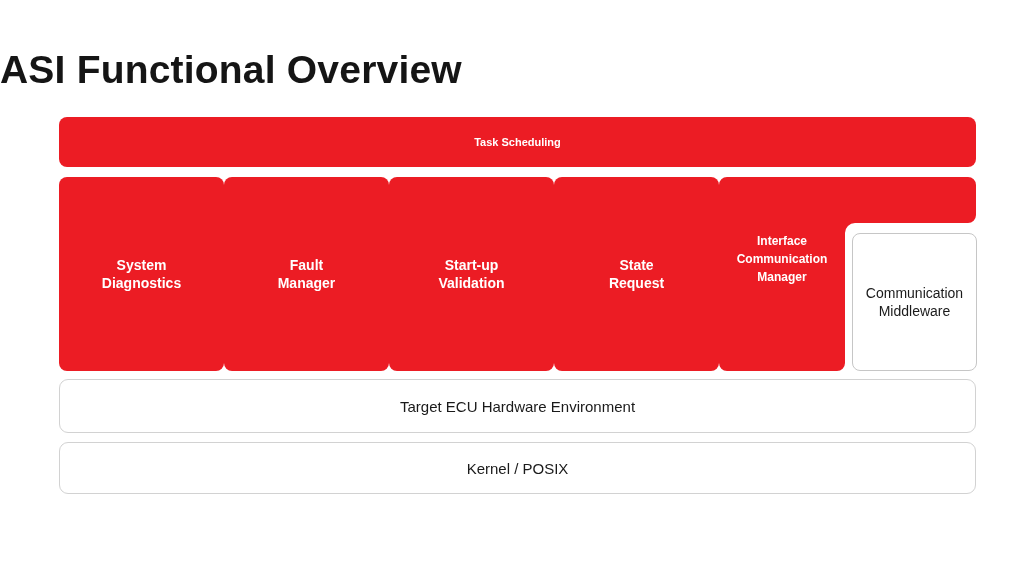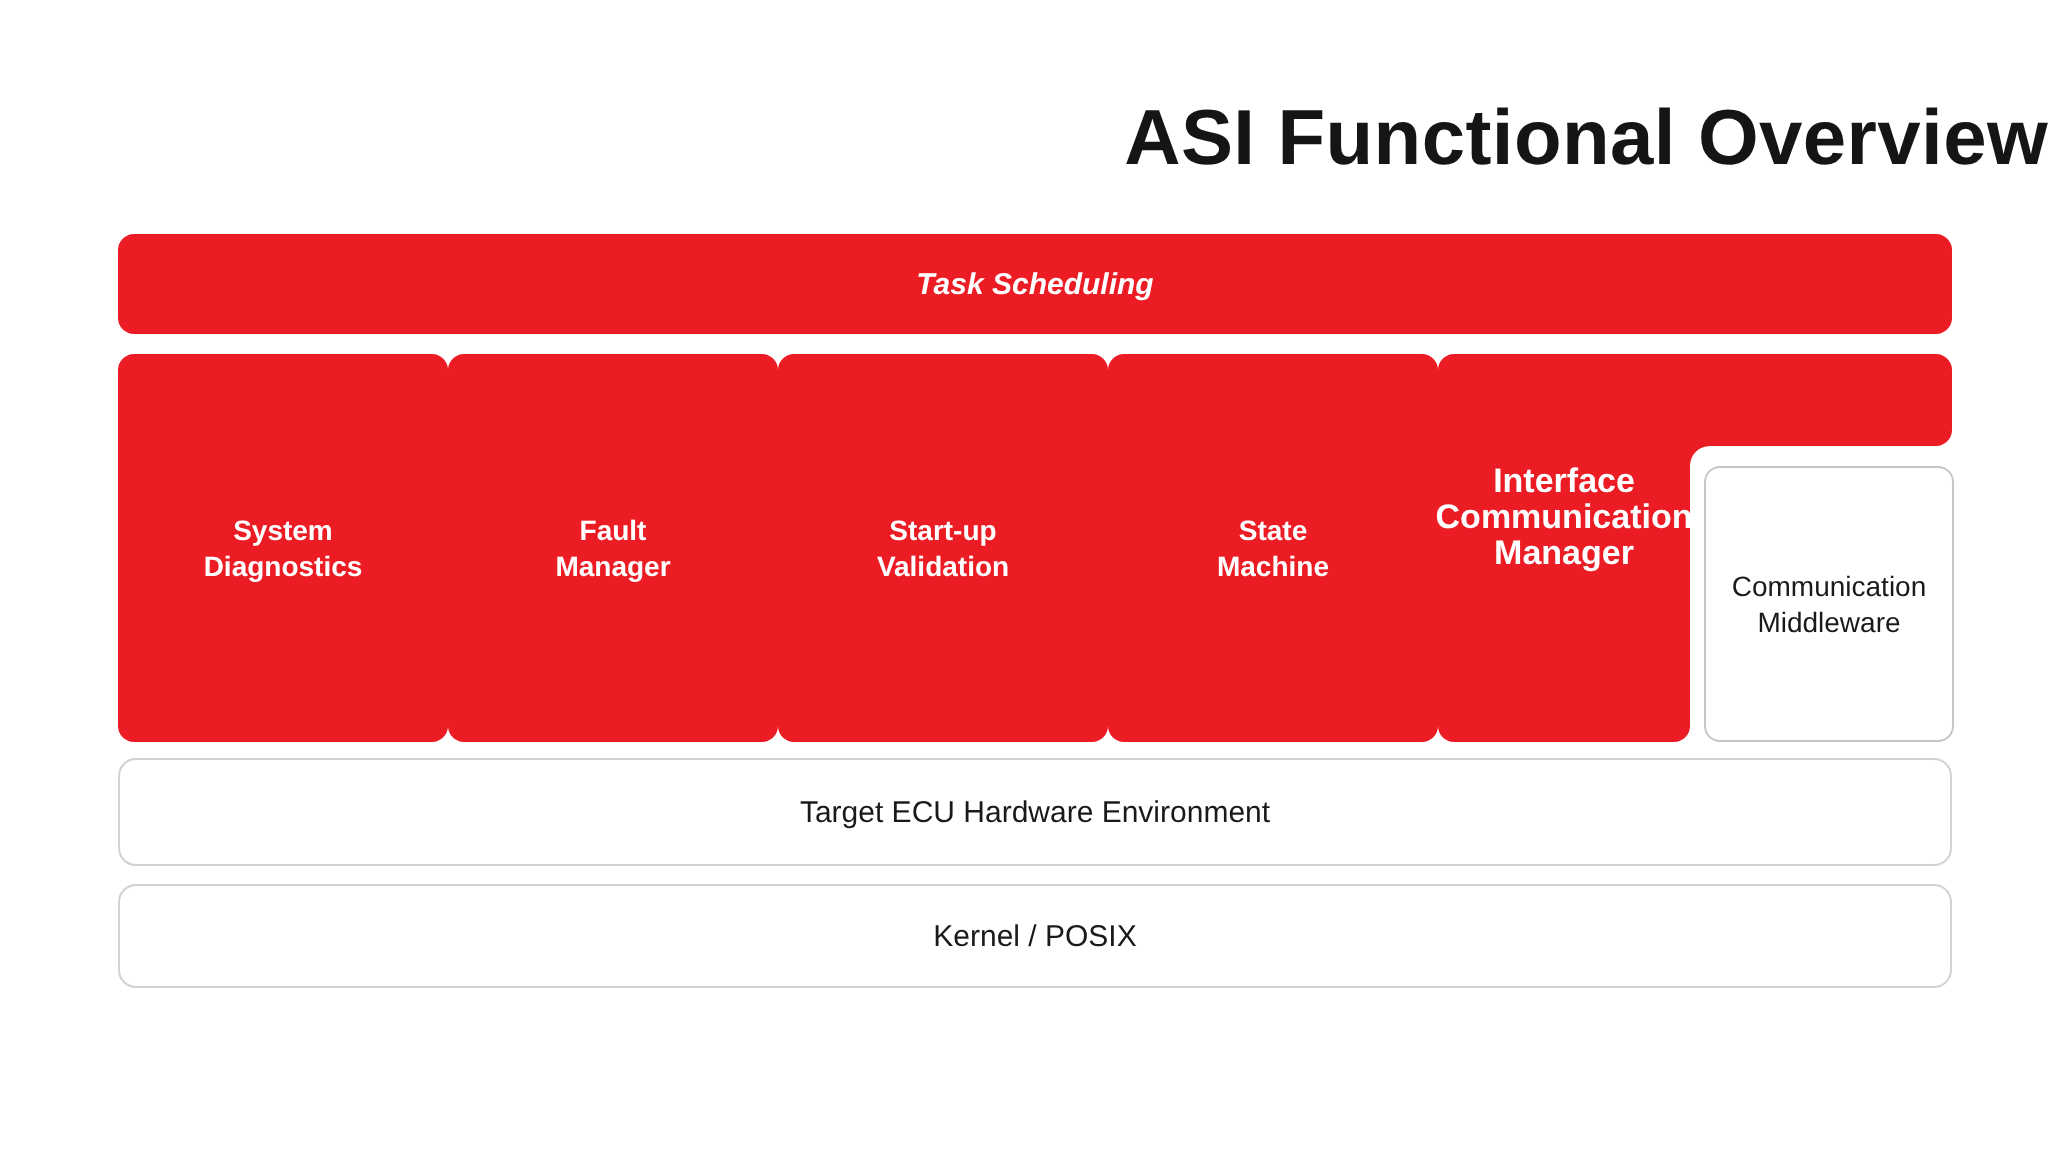--- a/index.html
+++ b/index.html
@@ -10,21 +10,21 @@
     background: #ffffff;
     overflow: hidden;
     font-family: "Liberation Sans", sans-serif;
   }
   .title {
     position: absolute;
     top: 48px;
     left: 0;
     width: 100%;
     margin: 0;
-    text-align: right;
+    text-align: left;
     font-size: 39px;
     font-weight: bold;
     letter-spacing: 0.2px;
     color: #151515;
   }
   .stack {
     position: absolute;
     left: 59px;
     top: 117px;
     width: 917px;
@@ -32,23 +32,22 @@
   .red-box {
     background: #ec1c24;
     border-radius: 8px;
     display: flex;
     align-items: center;
     justify-content: center;
     color: #ffffff;
   }
   .taskbar {
     height: 50px;
-    font-size: 15px;
+    font-size: 11px;
     font-weight: bold;
-    font-style: italic;
   }
   .row {
     margin-top: 10px;
     height: 194px;
     display: flex;
     gap: 0;
   }
   .module {
     flex: 1 1 0;
     font-size: 14px;
@@ -67,21 +66,21 @@
     position: absolute;
     left: 0;
     top: 0;
     width: 126px;
     height: 164px;
     display: flex;
     align-items: center;
     justify-content: center;
     text-align: center;
     color: #ffffff;
-    font-size: 17px;
+    font-size: 12px;
     font-weight: bold;
     line-height: 18px;
   }
   .mw-box {
     position: absolute;
     left: 133px;
     top: 56px;
     width: 125px;
     height: 138px;
     box-sizing: border-box;
@@ -135,21 +134,21 @@
 Manager</span>
       </div>
 
       <div class="red-box module">
         <span class="box-label">Start-up
 Validation</span>
       </div>
 
       <div class="red-box module">
         <span class="box-label">State
-Machine</span>
+Request</span>
       </div>
 
 
       <div class="l-wrap">
         <svg class="l-shape" width="257" height="194" viewBox="0 0 257 194">
           <path d="M 8,0 H 249 A 8,8 0 0 1 257,8 V 38 A 8,8 0 0 1 249,46 H 136 A 10,10 0 0 0 126,56 V 186 A 8,8 0 0 1 118,194 H 8 A 8,8 0 0 1 0,186 V 8 A 8,8 0 0 1 8,0 Z" fill="#ec1c24"></path>
         </svg>
         <div class="l-label">
           <span class="box-label">Interface
 Communication

